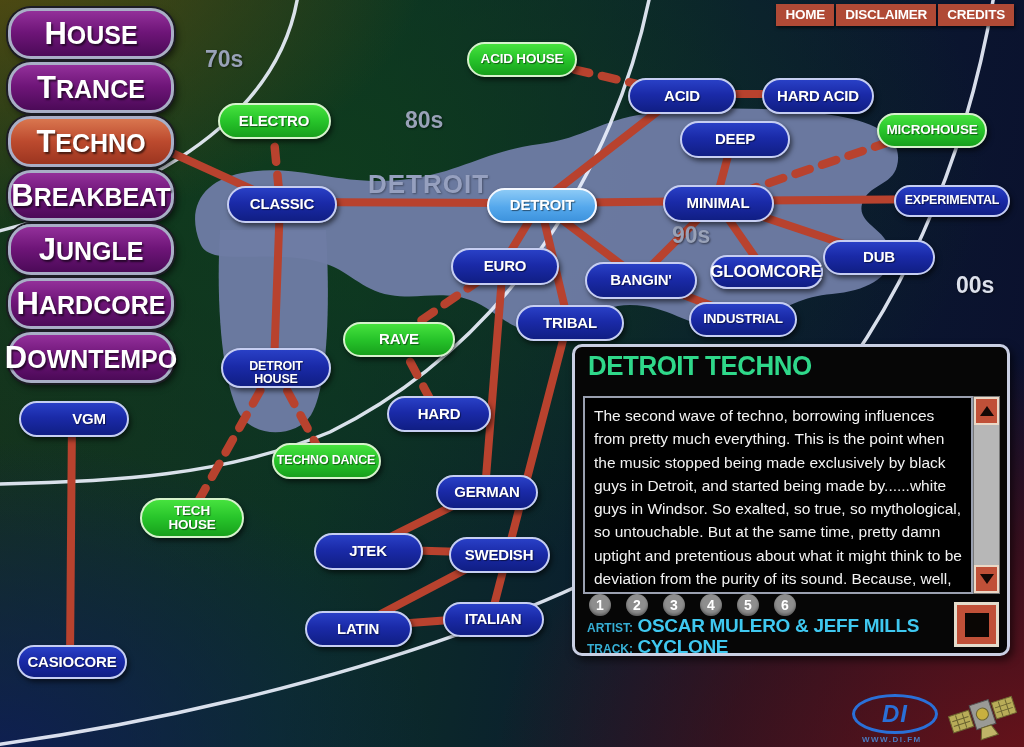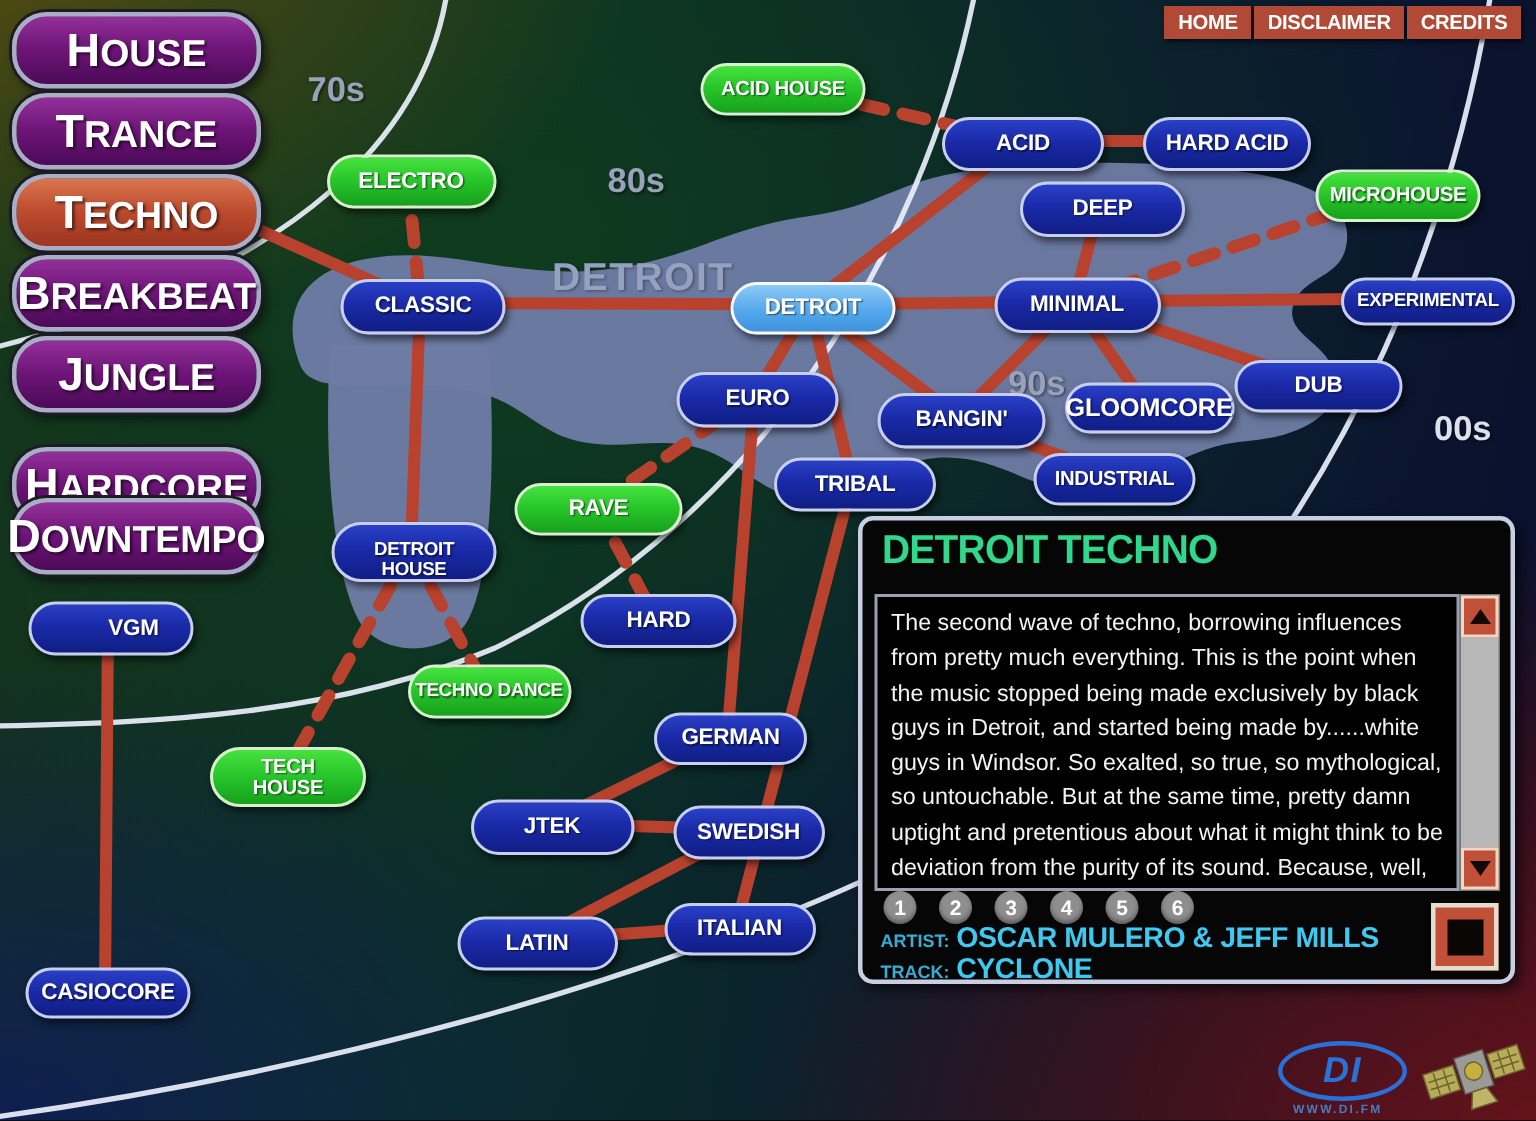--- a/index.html
+++ b/index.html
@@ -117,21 +117,21 @@
         <line x1="716" y1="201" x2="930" y2="128" stroke="#b8422e" stroke-width="8.5" stroke-linecap="round" stroke-dasharray="15 13"></line>
         <line x1="503" y1="264" x2="397" y2="337" stroke="#b8422e" stroke-width="8.5" stroke-linecap="round" stroke-dasharray="15 13"></line>
         <line x1="397" y1="337" x2="437" y2="412" stroke="#b8422e" stroke-width="8.5" stroke-linecap="round" stroke-dasharray="15 13"></line>
         <line x1="274" y1="366" x2="190" y2="516" stroke="#b8422e" stroke-width="8.5" stroke-linecap="round" stroke-dasharray="15 13"></line>
         <line x1="274" y1="366" x2="324" y2="459" stroke="#b8422e" stroke-width="8.5" stroke-linecap="round" stroke-dasharray="15 13"></line>
       </g>
   </svg>
 
   <div class="decade" style="left:205px;top:46px;">70s</div>
   <div class="decade" style="left:405px;top:107px;">80s</div>
-  <div class="decade" style="left:672px;top:222px;margin-top:20px;">90s</div>
+  <div class="decade" style="left:672px;top:222px;">90s</div>
   <div class="decade light" style="left:956px;top:272px;">00s</div>
   <div class="region-label" style="left:368px;top:169px;">DETROIT</div>
 
   <div id="nodes-layer">
       <div class="node green" style="left: 467px; top: 41.5px; width: 106px; height: 31px;">
         <span style="font-size: 13.5px;">ACID HOUSE</span>
       </div>
       <div class="node green" style="left: 217.5px; top: 103px; width: 109px; height: 32px;">
         <span style="font-size: 15px;">ELECTRO</span>
       </div>
@@ -224,21 +224,21 @@
       </div>
       <div class="side-btn active" style="top: 116px;">
         <div class="lbl">Techno</div>
       </div>
       <div class="side-btn" style="top: 170px;">
         <div class="lbl">Breakbeat</div>
       </div>
       <div class="side-btn" style="top: 224px; border-radius: 23px;">
         <div class="lbl">Jungle</div>
       </div>
-      <div class="side-btn" style="top: 278px; margin-top: 20px;">
+      <div class="side-btn" style="top: 278px;">
         <div class="lbl">Hardcore</div>
       </div>
       <div class="side-btn" style="top: 332px;">
         <div class="lbl">Downtempo</div>
       </div>
     </div>
 
   <div id="menu">
     <div class="menu-item">HOME</div>
     <div class="menu-item">DISCLAIMER</div>

